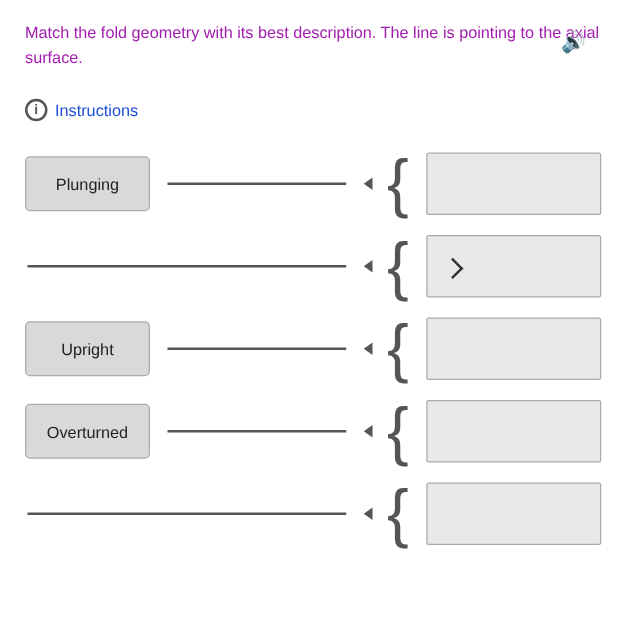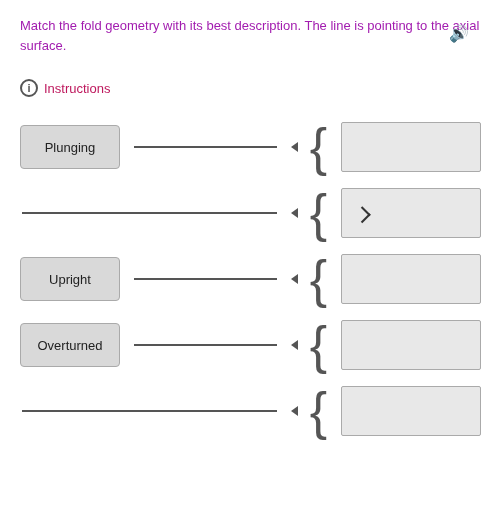--- a/index.html
+++ b/index.html
@@ -41,21 +41,21 @@
       align-items: center;
       justify-content: center;
       font-size: 11px;
       font-weight: bold;
       color: #555;
       flex-shrink: 0;
     }
 
     .instructions-label {
       font-size: 13px;
-      color: #be185d;
+      color: #1d4ed8;
     }
 
     .matching-container {
       display: flex;
       flex-direction: column;
       gap: 14px;
     }
 
     .match-row {
       display: flex;

